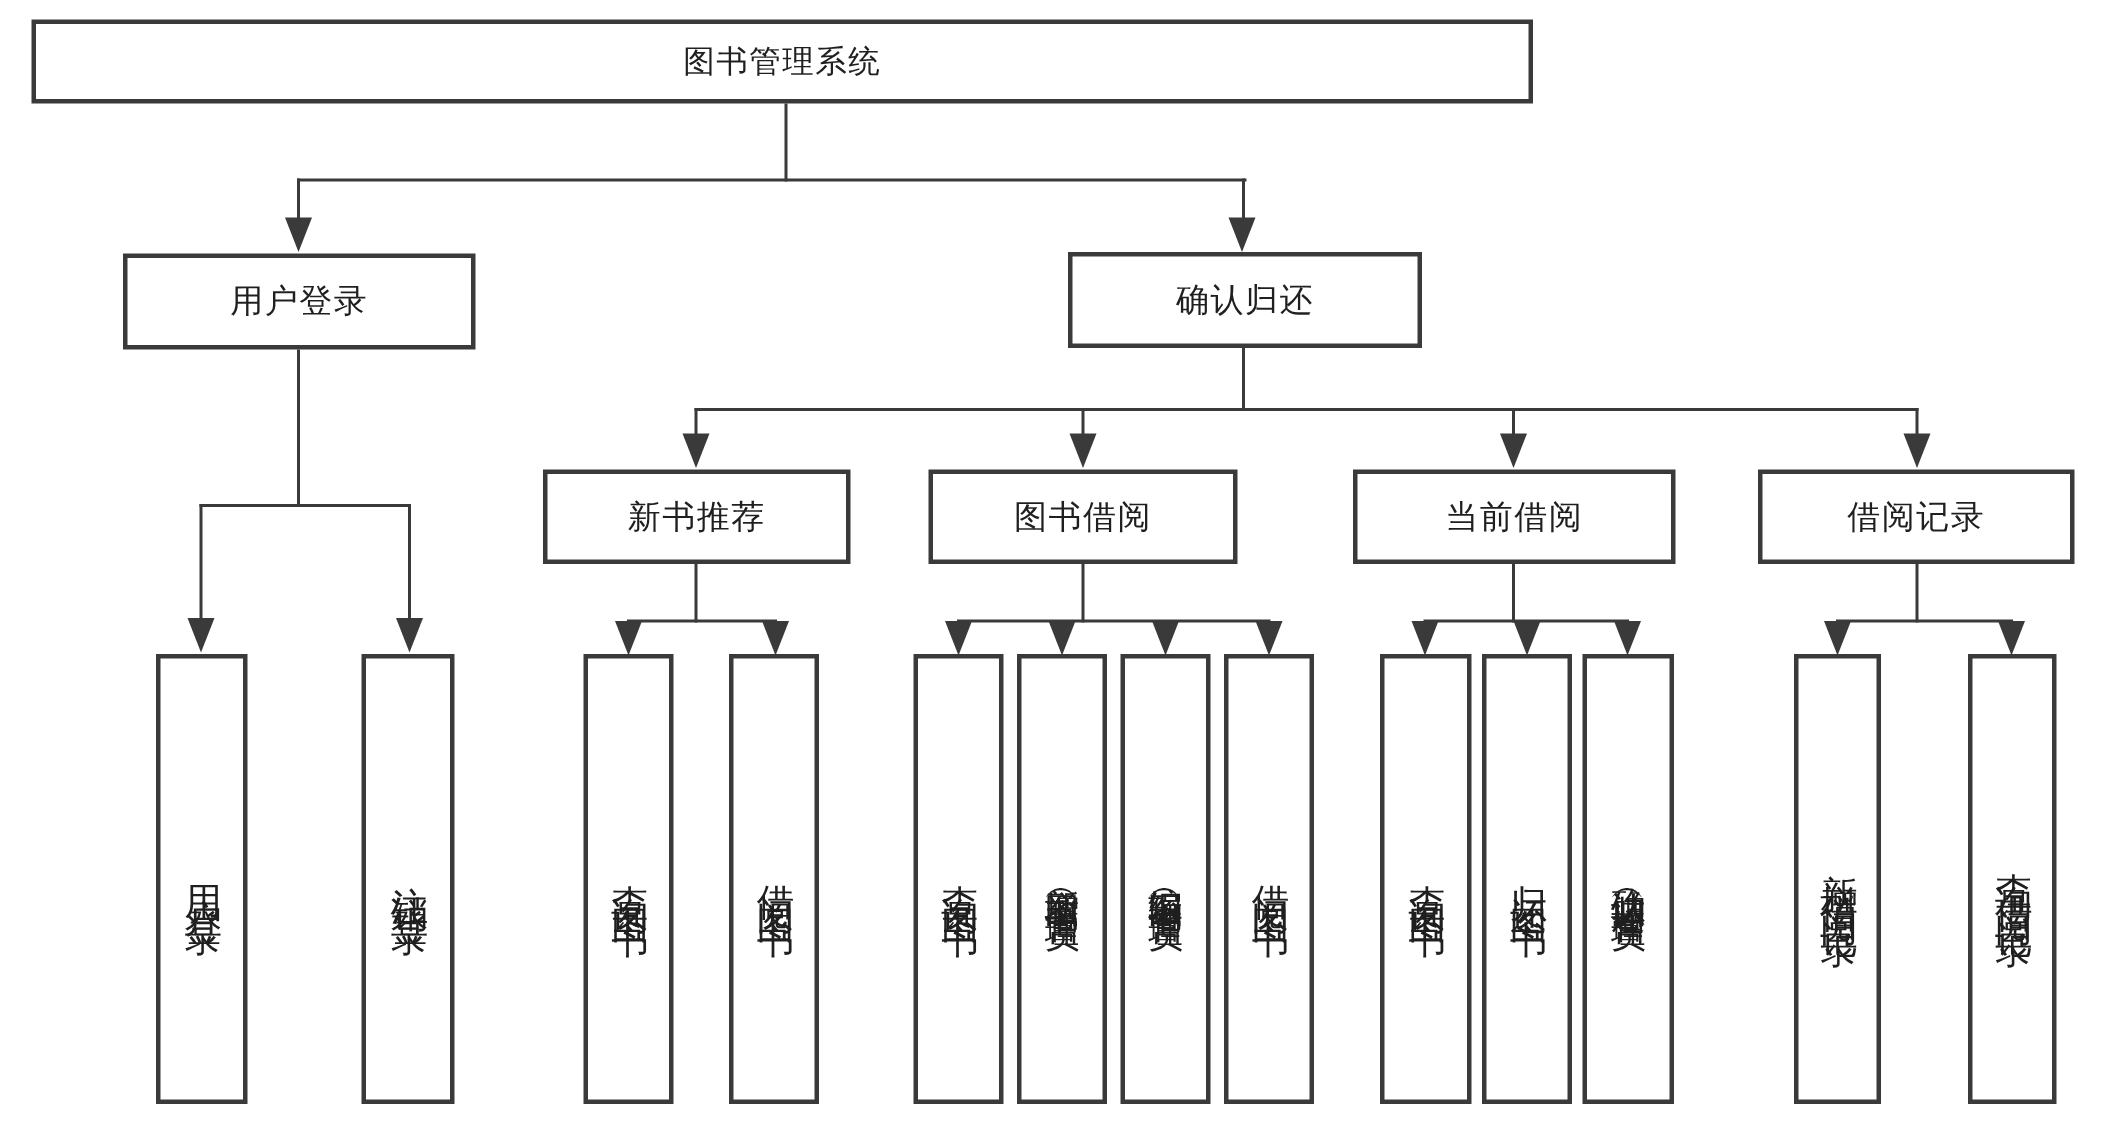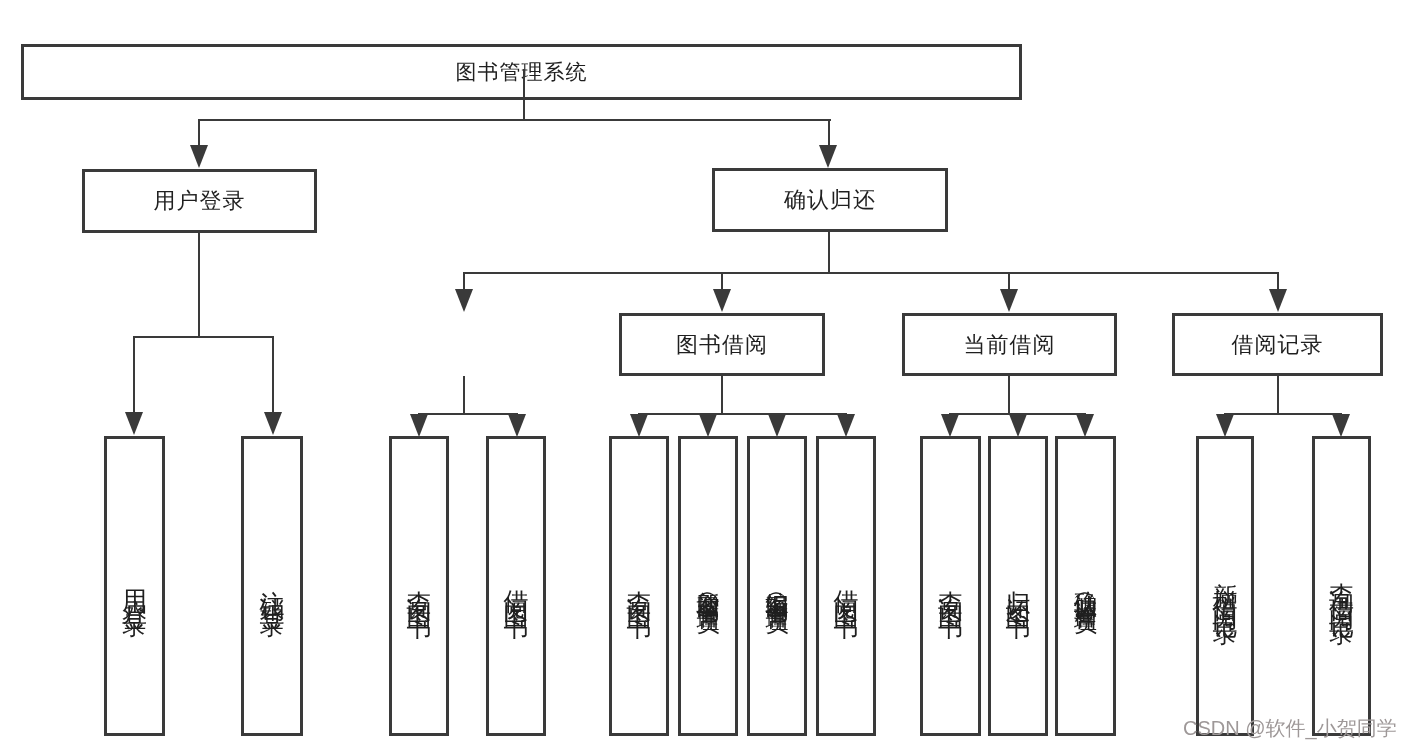--- a/index.html
+++ b/index.html
@@ -18,21 +18,21 @@
   
   .node{
     position:absolute;
     box-sizing:border-box;
     border:3px solid var(--line);
     background:#fff;
     display:flex;align-items:center;justify-content:center;
     color:var(--ink);
   }
   .hnode{font-size:22px;letter-spacing:1px;}
-  .root{font-size:21px;margin-top:31px;}
+  .root{font-size:21px;}
   .vnode{
     writing-mode:vertical-rl;
     text-orientation:mixed;
     font-size:25px;
     letter-spacing:8px;
     line-height:1;
     overflow:hidden;
   }
   .vnode.tight{font-size:23px;letter-spacing:3px;}
   
@@ -82,20 +82,21 @@
   <div class="hline" style="left:463px;top:272px;width:816px;"></div>
   <div class="vline" style="left:463px;top:272px;height:18px;"></div>
   <div class="arrow" style="left:455px;top:289px;"></div>
   <div class="vline" style="left:721px;top:272px;height:18px;"></div>
   <div class="arrow" style="left:713px;top:289px;"></div>
   <div class="vline" style="left:1008px;top:272px;height:18px;"></div>
   <div class="arrow" style="left:1000px;top:289px;"></div>
   <div class="vline" style="left:1277px;top:272px;height:18px;"></div>
   <div class="arrow" style="left:1269px;top:289px;"></div>
 
+  <div class="node hnode" style="left:362px;top:313px;width:205px;height:63px;">新书推荐</div>
   <div class="node hnode" style="left:902px;top:313px;width:215px;height:63px;">当前借阅</div>
   <div class="node hnode" style="left:619px;top:313px;width:206px;height:63px;">图书借阅</div>
   <div class="node hnode" style="left:1172px;top:313px;width:211px;height:63px;">借阅记录</div>
 
   <div class="vline" style="left:463px;top:376px;height:39px;"></div>
   <div class="hline" style="left:418px;top:413px;width:100px;"></div>
   <div class="arrow" style="left:410px;top:414px;"></div>
   <div class="arrow" style="left:508px;top:414px;"></div>
 
   <div class="vline" style="left:721px;top:376px;height:39px;"></div>
@@ -127,15 +128,14 @@
   <div class="node vnode tight" style="left:747px;top:436px;width:60px;height:300px;">编辑图书（管理员）</div>
   <div class="node vnode" style="left:816px;top:436px;width:60px;height:300px;">借阅图书</div>
 
   <div class="node vnode" style="left:920px;top:436px;width:61px;height:300px;">查询图书</div>
   <div class="node vnode" style="left:988px;top:436px;width:60px;height:300px;">归还图书</div>
   <div class="node vnode tight" style="left:1055px;top:436px;width:61px;height:300px;">确认归还（管理员）</div>
 
   <div class="node vnode" style="left:1196px;top:436px;width:58px;height:300px;">新增借阅记录</div>
   <div class="node vnode" style="left:1312px;top:436px;width:59px;height:300px;">查询借阅记录</div>
 
-  <div class="watermark">CSDN @软件_小贺同学</div>
 
 </div>
 
 </body></html>

